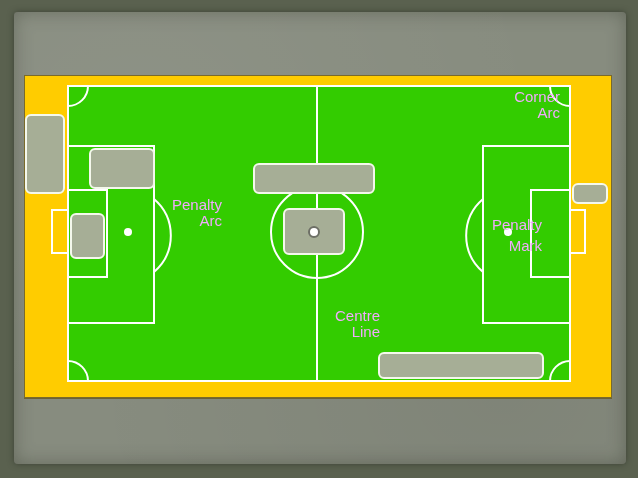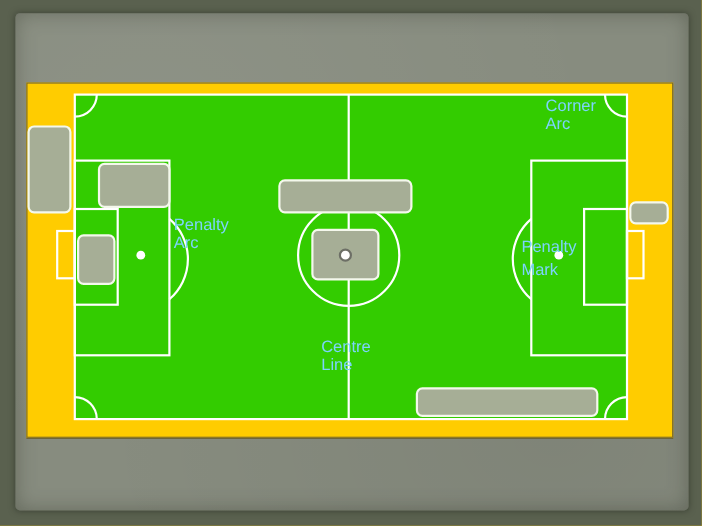--- a/index.html
+++ b/index.html
@@ -27,22 +27,22 @@
     box-shadow: 0 1px 0 #6b6236;
   }
   svg.pitch { position: absolute; left: 0; top: 0; }
   .lbl-box {
     position: absolute; box-sizing: border-box;
     background: #a6ae96;
     border: 2px solid #f4f8ec;
     border-radius: 6px;
   }
   .txt {
-    position: absolute; color: #7dd3fc; font-size: 15px; line-height: 16px;
-    text-align: left; white-space: pre-line;
+    position: absolute; color: #f0abfc; font-size: 15px; line-height: 16px;
+    text-align: right; white-space: pre-line;
   }
 </style>
 </head>
 <body>
 
 <div class="paper"></div>
 <div class="yellow"></div>
 
 <svg class="pitch" width="638" height="478">
   <rect x="68" y="86" width="502" height="295" fill="#33cc00" stroke="#ffffff" stroke-width="2"></rect>
@@ -76,14 +76,14 @@
 </div>
 <div class="lbl-box" style="left:378px;top:352px;width:166px;height:27px;"></div>
 <div class="lbl-box" style="left:572px;top:183px;width:36px;height:21px;"></div>
 
 <div class="txt" style="left:496px;top:89px;width:64px;">Corner
 Arc</div>
 <div class="txt" style="left:158px;top:197px;width:64px;">Penalty
 Arc</div>
 <div class="txt" style="left:474px;top:214px;width:68px;line-height:21px;">Penalty
 Mark</div>
-<div class="txt" style="left:292px;top:308px;width:64px;">Centre
+<div class="txt" style="left:316px;top:308px;width:64px;">Centre
 Line</div>
 
 </body></html>

